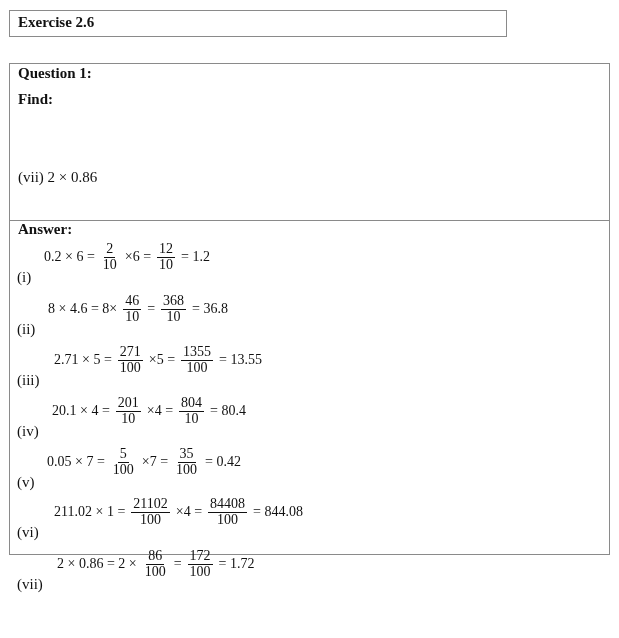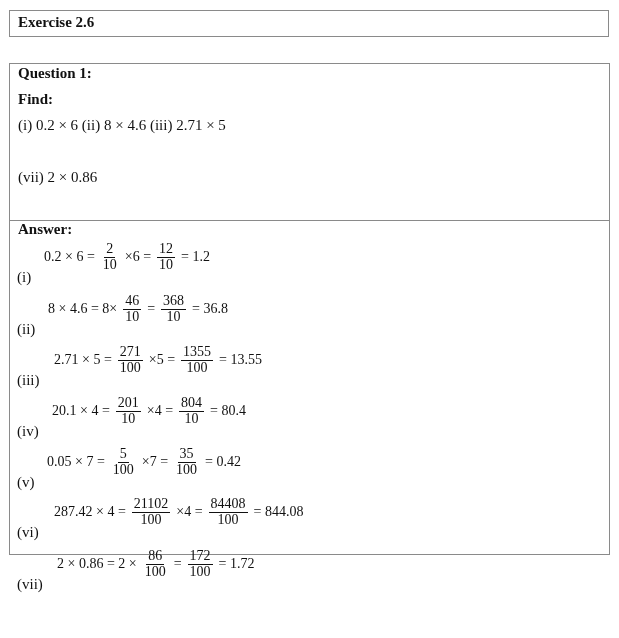--- a/index.html
+++ b/index.html
@@ -1,21 +1,21 @@
 <!DOCTYPE html>
 <html><head>
 <meta charset="utf-8">
 <style>
   html, body { margin: 0; padding: 0; background: #ffffff; }
   body {
     width: 619px; height: 638px; position: relative; overflow: hidden;
     font-family: "Liberation Serif", "DejaVu Serif", serif; color: #111;
   }
   .box { position: absolute; border: 1px solid #8a8a8a; box-sizing: border-box; background: #fff; }
-  .title-box { left: 9px; top: 10px; width: 600px; height: 27px; }
+  .title-box { left: 9px; top: 10px; width: 498px; height: 27px; }
   .title { position: absolute; left: 8px; top: 3px; font-weight: bold; font-size: 15px; }
   .q-box { left: 9px; top: 63px; width: 601px; height: 492px; }
   .divider { position: absolute; left: 0; right: 0; top: 156px; border-top: 1px solid #8a8a8a; }
   .line { position: absolute; left: 8px; font-size: 15px; white-space: nowrap; }
   .bold { font-weight: bold; }
   .ans-item { position: absolute; left: 0; height: 46px; width: 560px; }
   .ans-label { position: absolute; left: 7px; bottom: 2px; font-size: 15px; }
   .expr { position: absolute; top: 0; display: flex; align-items: center; font-size: 14px; white-space: nowrap; }
   .frac { display: inline-flex; flex-direction: column; align-items: center; margin: 0 2px; line-height: 1.05; }
   .frac .num { padding: 0 2px; border-bottom: 1px solid #111; }
@@ -25,21 +25,20 @@
 </head>
 <body>
 
 <div class="box title-box">
   <span class="title">Exercise 2.6</span>
 </div>
 
 <div class="box q-box">
   <span class="line bold" style="top:1px;">Question 1:</span>
   <span class="line bold" style="top:27px;">Find:</span>
-  <span class="line" style="top:53px;">(i) 0.2 × 6 (ii) 8 × 4.6 (iii) 2.71 × 5</span>
   <span class="line" style="top:105px;">(vii) 2 × 0.86</span>
 
   <div class="divider"></div>
 
   <span class="line bold" style="top:157px;">Answer:</span>
 
   <div id="answers">
       <div class="ans-item" style="top: 178px;">
         <span class="ans-label">(i)</span>
         <div class="expr" style="left:30px">
@@ -116,21 +115,21 @@
           <span class="frac">
             <span class="num">35</span>
             <span class="den">100</span>
           </span>
           <span class="tok">= 0.42</span>
         </div>
       </div>
       <div class="ans-item" style="top: 433px;">
         <span class="ans-label">(vi)</span>
         <div class="expr" style="left:40px">
-          <span class="tok">287.42 × 4 =</span>
+          <span class="tok">211.02 × 1 =</span>
           <span class="frac">
             <span class="num">21102</span>
             <span class="den">100</span>
           </span>
           <span class="tok">×4 =</span>
           <span class="frac">
             <span class="num">84408</span>
             <span class="den">100</span>
           </span>
           <span class="tok">= 844.08</span>

